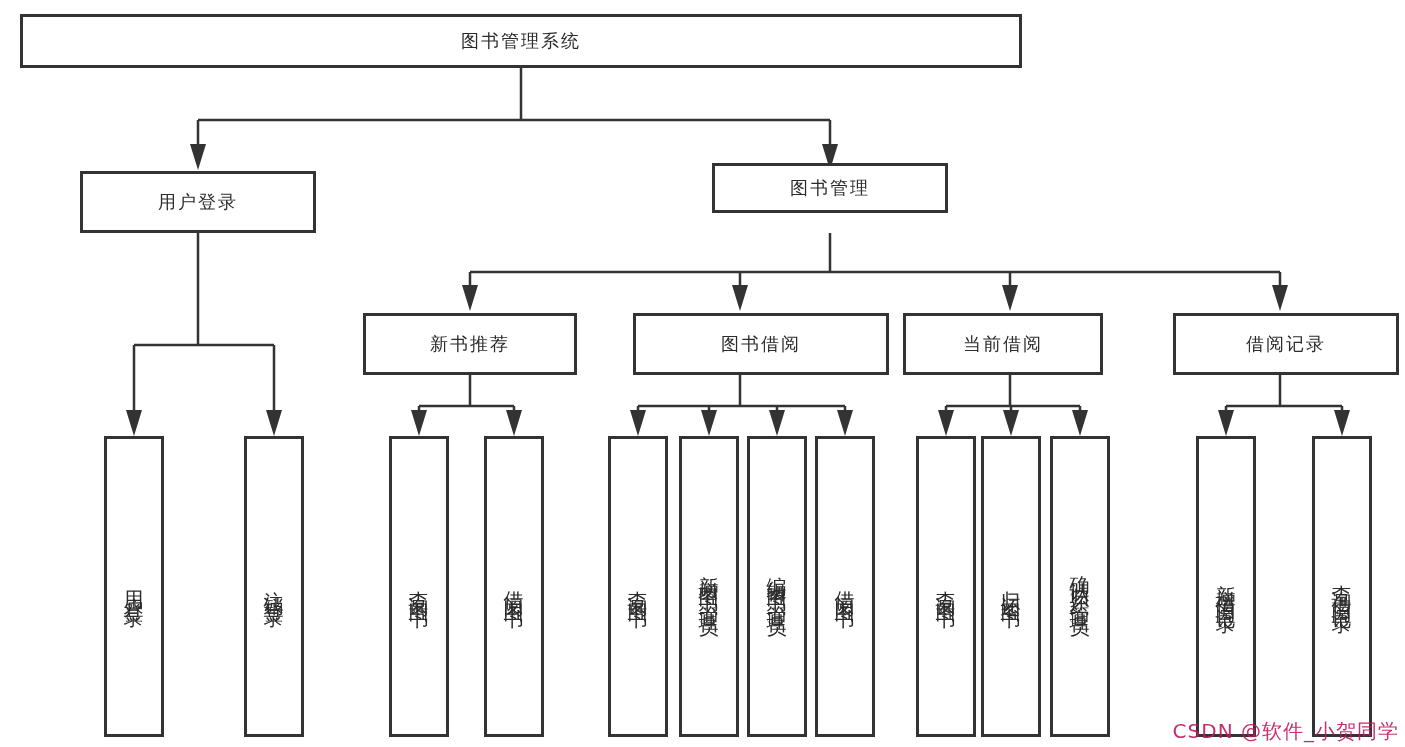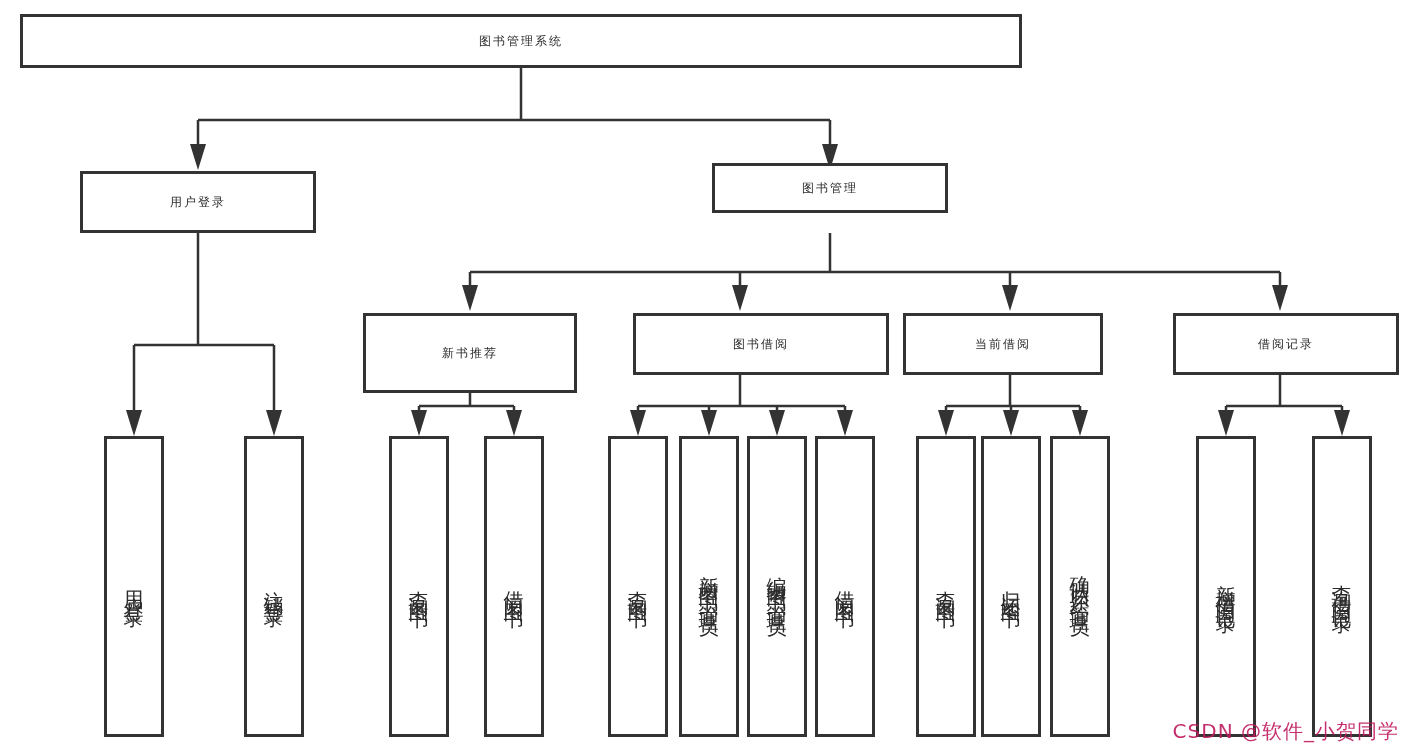--- a/index.html
+++ b/index.html
@@ -21,21 +21,21 @@
     position: absolute;
     box-sizing: border-box;
     border: 3px solid #333333;
     background: #ffffff;
     color: #2b2b2b;
     display: flex;
     align-items: center;
     justify-content: center;
   }
   .hbox {
-    font-size: 12px;
+    font-size: 18px;
     letter-spacing: 2px;
     white-space: nowrap;
   }
   .vbox {
     top: 436px;
     width: 60px;
     height: 301px;
     writing-mode: vertical-rl;
     text-orientation: mixed;
     font-size: 20px;
@@ -81,21 +81,21 @@
       M946 436 L938 410 L954 410 Z  M1011 436 L1003 410 L1019 410 Z
       M1080 436 L1072 410 L1088 410 Z
       M1226 436 L1218 410 L1234 410 Z  M1342 436 L1334 410 L1350 410 Z"></path>
   </svg>
 
   <div class="box hbox" style="left:20px;top:14px;width:1002px;height:54px">图书管理系统</div>
 
   <div class="box hbox" style="left:80px;top:171px;width:236px;height:62px">用户登录</div>
   <div class="box hbox" style="left:712px;top:163px;width:236px;height:50px">图书管理</div>
 
-  <div class="box hbox" style="left:363px;top:313px;width:214px;height:80px">新书推荐</div>
+  <div class="box hbox" style="left:363px;top:313px;width:214px;height:62px">新书推荐</div>
   <div class="box hbox" style="left:633px;top:313px;width:256px;height:62px">图书借阅</div>
   <div class="box hbox" style="left:903px;top:313px;width:200px;height:62px">当前借阅</div>
   <div class="box hbox" style="left:1173px;top:313px;width:226px;height:62px">借阅记录</div>
 
   <div class="box vbox" style="left:104px">用户登录</div>
   <div class="box vbox" style="left:244px">注销登录</div>
 
   <div class="box vbox" style="left:389px">查询图书</div>
   <div class="box vbox" style="left:484px">借阅图书</div>
 

